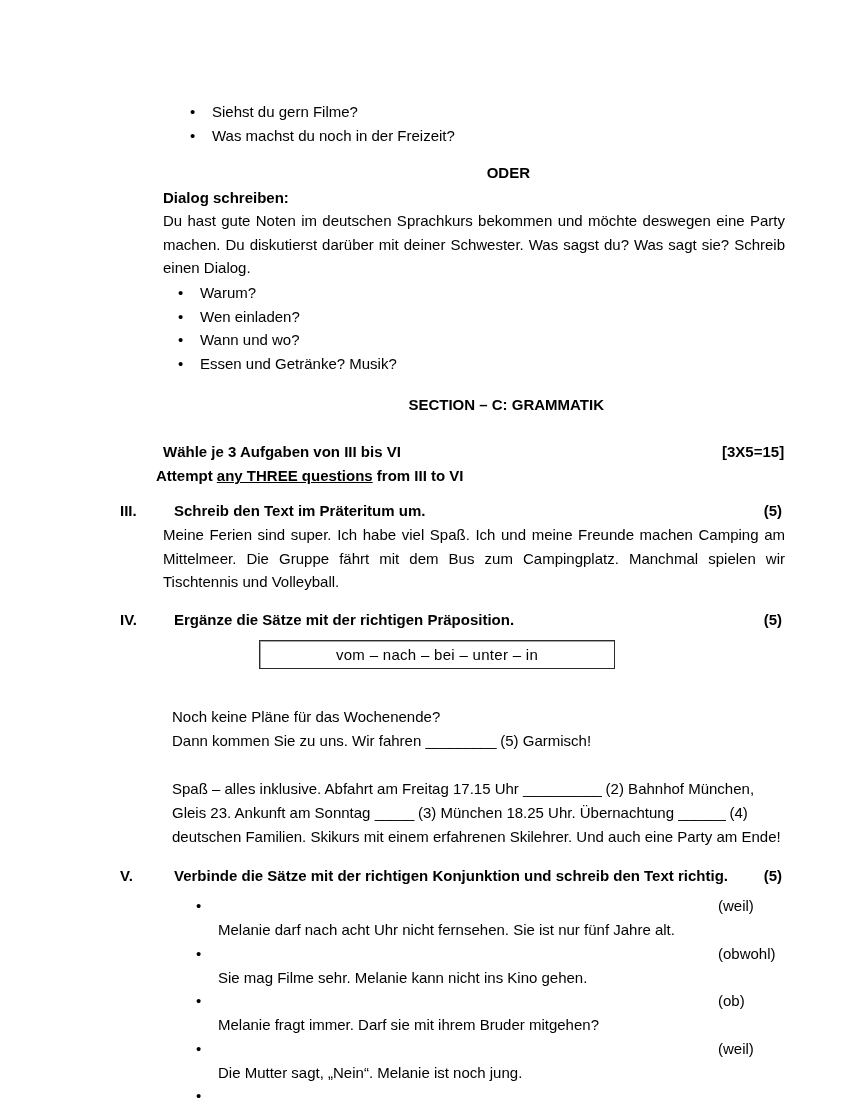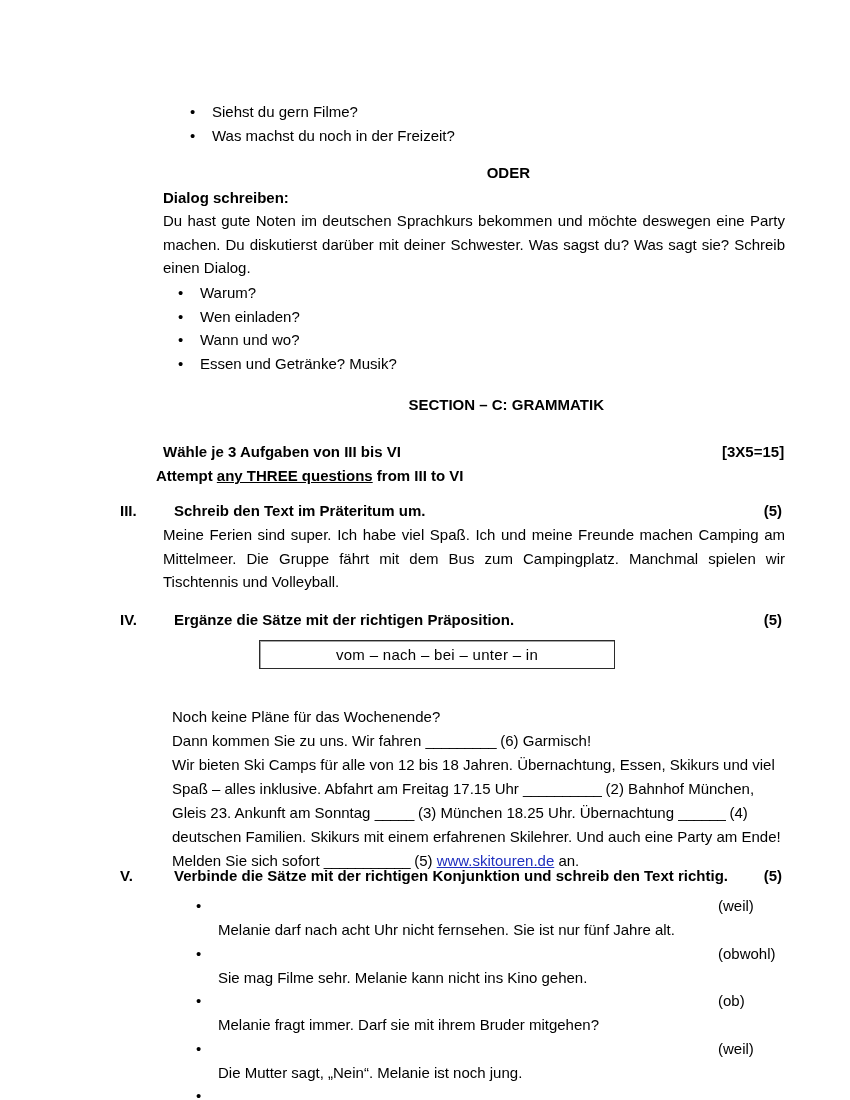--- a/index.html
+++ b/index.html
@@ -147,31 +147,29 @@
     <div class="qttl">Ergänze die Sätze mit der richtigen Präposition.</div>
     <div class="qmarks" style="left:602px;">(5)</div>
   </div>
 
   <div class="wordbox" style="left:259px; top:640px; width:356px; height:29px;">
     <span>vom  –  nach  –  bei  –  unter  –  in</span>
   </div>
 
   <div class="blk" style="left:172px; top:705px;">Noch keine Pläne für das Wochenende?</div>
 
-  <div class="blk" style="left:172px; top:729px;"><span>Dann kommen Sie zu uns. Wir fahren </span><span class="blank">_________</span><span> (6) Garmisch!</span></div>
-
-  <div class="blk" style="left:172px; top:753px;">Wir bieten Ski Camps für alle von 12 bis 18 Jahren. Übernachtung, Essen, Skikurs und viel</div>
+  <div class="blk" style="left:172px; top:729px;"><span>Dann kommen Sie zu uns. Wir fahren </span><span class="blank">_________</span><span> (5) Garmisch!</span></div>
+
 
   <div class="blk" style="left:172px; top:777px;"><span>Spaß – alles inklusive. Abfahrt am Freitag 17.15 Uhr </span><span class="blank">__________</span><span> (2) Bahnhof München,</span></div>
 
   <div class="blk" style="left:172px; top:801px;"><span>Gleis 23. Ankunft am Sonntag </span><span class="blank">_____</span><span> (3) München 18.25 Uhr. Übernachtung </span><span class="blank">______</span><span> (4)</span></div>
 
   <div class="blk" style="left:172px; top:825px;">deutschen Familien. Skikurs mit einem erfahrenen Skilehrer. Und auch eine Party am Ende!</div>
 
-  <div class="blk" style="left:172px; top:849px;"><span>Melden Sie sich sofort </span><span class="blank">___________</span><span> (5) </span><a class="link" href="#">www.skitouren.de</a><span> an.</span></div>
 
   <div class="qrow" style="left:120px; top:864px;">
     <div class="qnum">V.</div>
     <div class="qttl">Verbinde die Sätze mit der richtigen Konjunktion und schreib den Text richtig.</div>
     <div class="qmarks" style="left:602px;">(5)</div>
   </div>
 
   <ul class="lst conj" style="left:196px; top:894px; position:absolute; font-size:15px; width:600px;">
     <li>
       <div class="conj-row">

